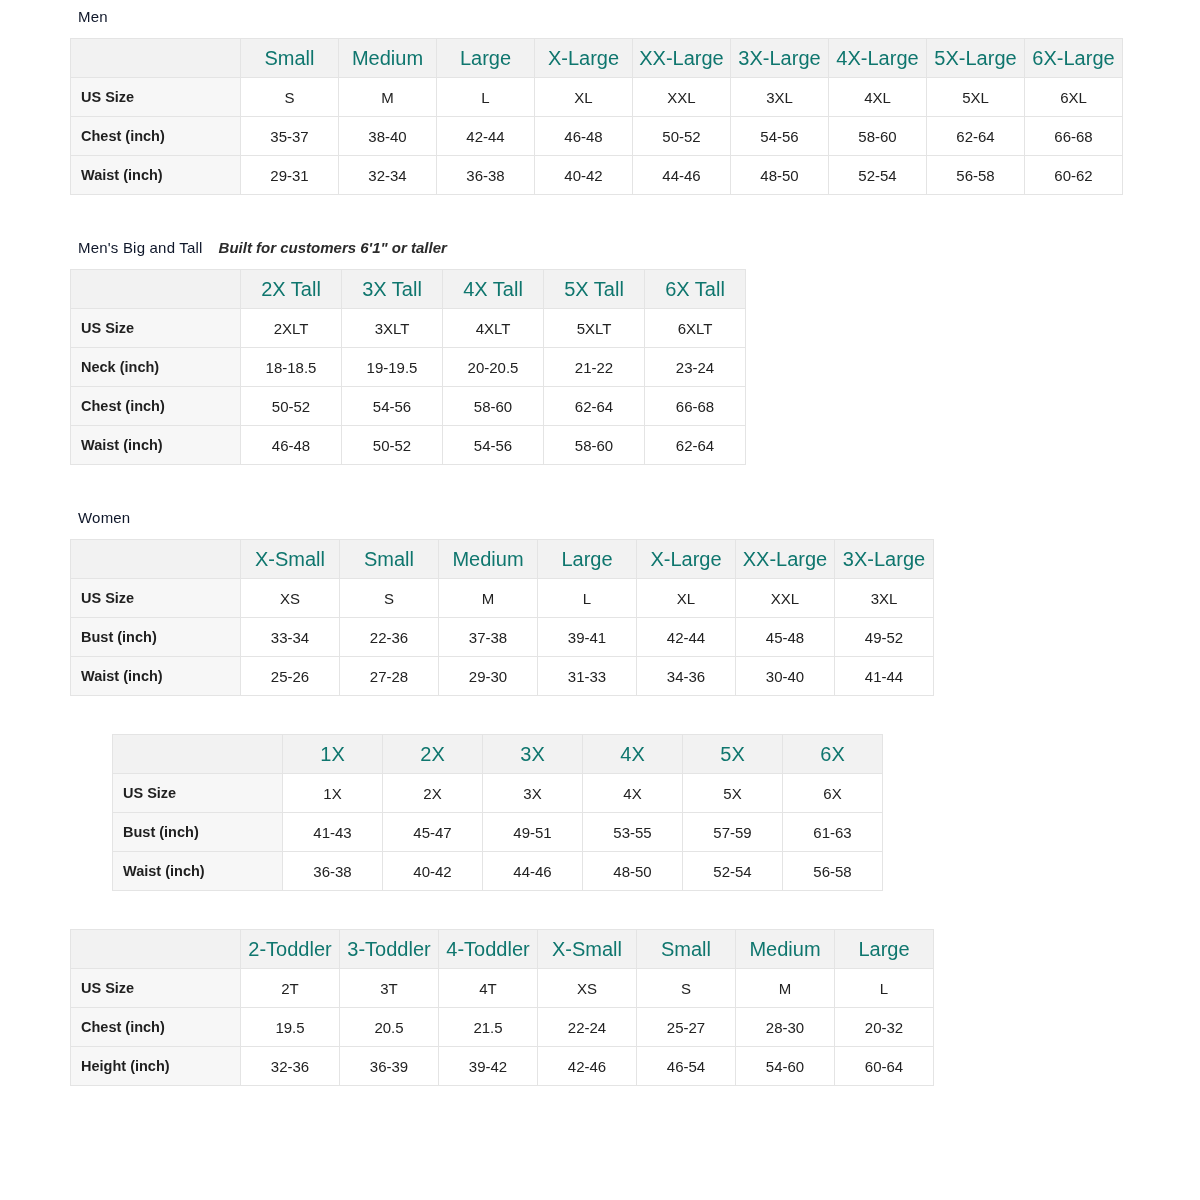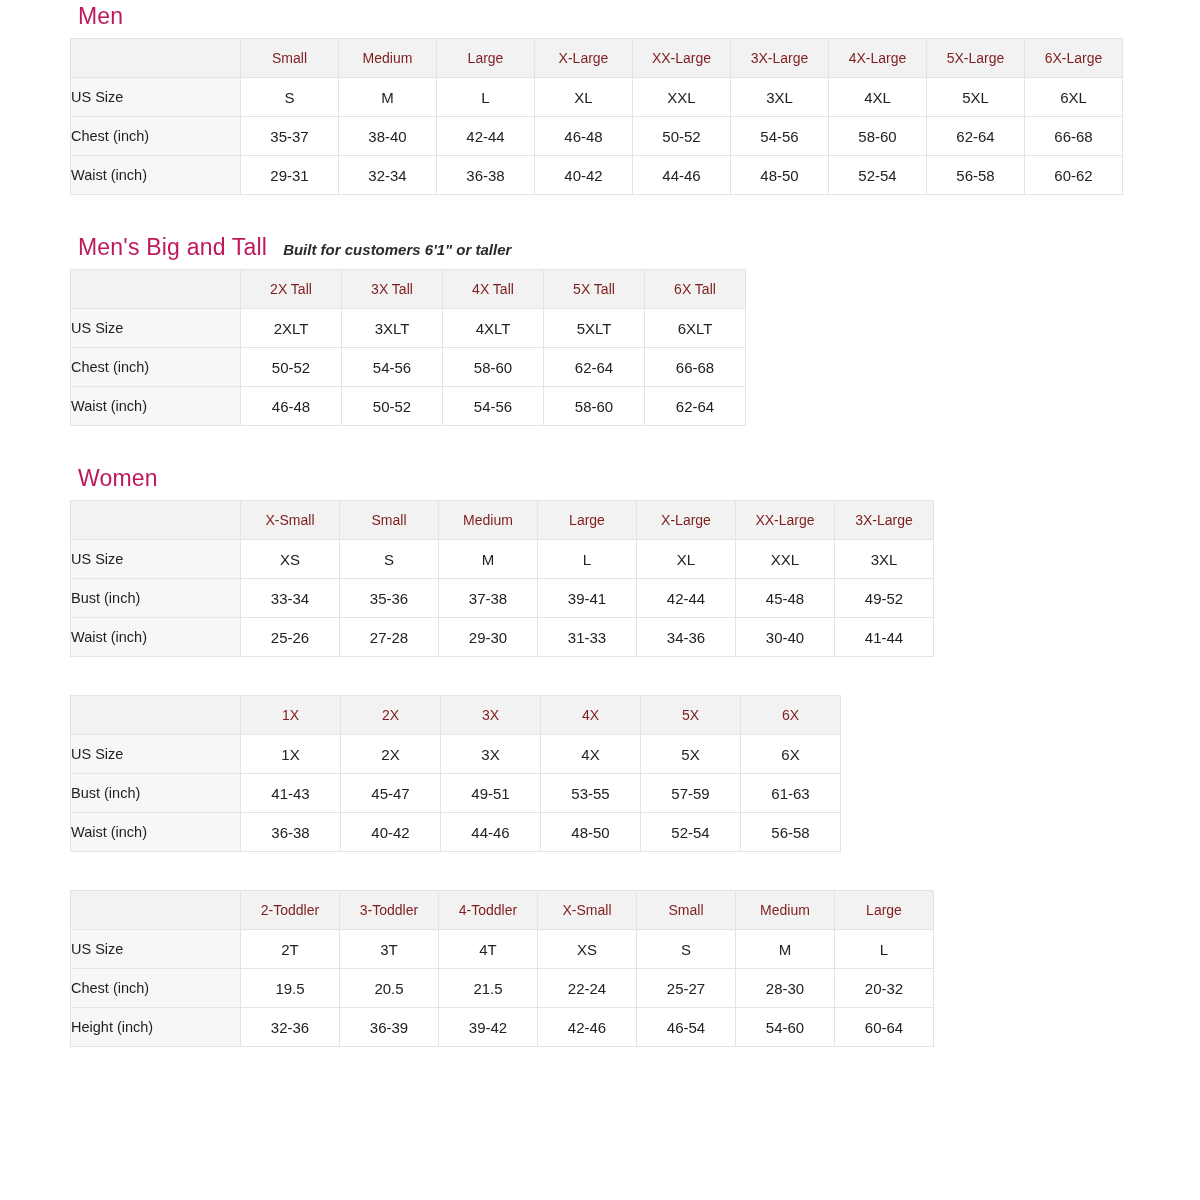--- a/index.html
+++ b/index.html
@@ -14,23 +14,23 @@
     padding:2px 0 0 70px;
   }
   .section{margin:0 0 38px 0;}
   .section-heading{
     margin:0 0 7px 8px;
     height:29px;
     line-height:29px;
     white-space:nowrap;
   }
   .section-title{
-    font-size:23px;
+    font-size:15px;
     font-weight:400;
-    color:#be185d;
+    color:#0f172a;
     letter-spacing:.2px;
     display:inline-block;
     vertical-align:baseline;
   }
   .section-subtitle{
     font-size:15px;
     font-style:italic;
     font-weight:600;
     color:#2b2b2b;
     margin-left:16px;
@@ -48,29 +48,29 @@
     padding:0;
     text-align:center;
     font-size:15px;
     font-weight:400;
     color:#222;
     overflow:hidden;
     white-space:nowrap;
   }
   table.size-table thead th{
     background:#f2f2f2;
-    font-size:14px;
+    font-size:20px;
     font-weight:400;
-    color:#7f1d1d;
+    color:#0f766e;
   }
   table.size-table td.row-label{
     background:#f7f7f7;
     text-align:left;
-    padding-left:0;
-    font-weight:400;
+    padding-left:10px;
+    font-weight:700;
     font-size:14.5px;
     color:#1f1f1f;
   }
 </style>
 </head>
 <body>
 
 <main class="content">
   <div id="sections-root">
       <section class="section">
@@ -166,20 +166,28 @@
           <tbody>
             <tr>
               <td class="row-label">US Size</td>
               <td>2XLT</td>
               <td>3XLT</td>
               <td>4XLT</td>
               <td>5XLT</td>
               <td>6XLT</td>
             </tr>
             <tr>
+              <td class="row-label">Neck (inch)</td>
+              <td>18-18.5</td>
+              <td>19-19.5</td>
+              <td>20-20.5</td>
+              <td>21-22</td>
+              <td>23-24</td>
+            </tr>
+            <tr>
               <td class="row-label">Chest (inch)</td>
               <td>50-52</td>
               <td>54-56</td>
               <td>58-60</td>
               <td>62-64</td>
               <td>66-68</td>
             </tr>
             <tr>
               <td class="row-label">Waist (inch)</td>
               <td>46-48</td>
@@ -223,42 +231,42 @@
               <td>S</td>
               <td>M</td>
               <td>L</td>
               <td>XL</td>
               <td>XXL</td>
               <td>3XL</td>
             </tr>
             <tr>
               <td class="row-label">Bust (inch)</td>
               <td>33-34</td>
-              <td>35-36</td>
+              <td>22-36</td>
               <td>37-38</td>
               <td>39-41</td>
               <td>42-44</td>
               <td>45-48</td>
               <td>49-52</td>
             </tr>
             <tr>
               <td class="row-label">Waist (inch)</td>
               <td>25-26</td>
               <td>27-28</td>
               <td>29-30</td>
               <td>31-33</td>
               <td>34-36</td>
               <td>30-40</td>
               <td>41-44</td>
             </tr>
           </tbody>
         </table>
       </section>
       <section class="section">
-        <table class="size-table" style="width: 770px;">
+        <table class="size-table" style="width: 770px; margin-left: 42px;">
           <colgroup>
             <col style="width: 170px;">
             <col style="width: 100px;">
             <col style="width: 100px;">
             <col style="width: 100px;">
             <col style="width: 100px;">
             <col style="width: 100px;">
             <col style="width: 100px;">
           </colgroup>
           <thead>

